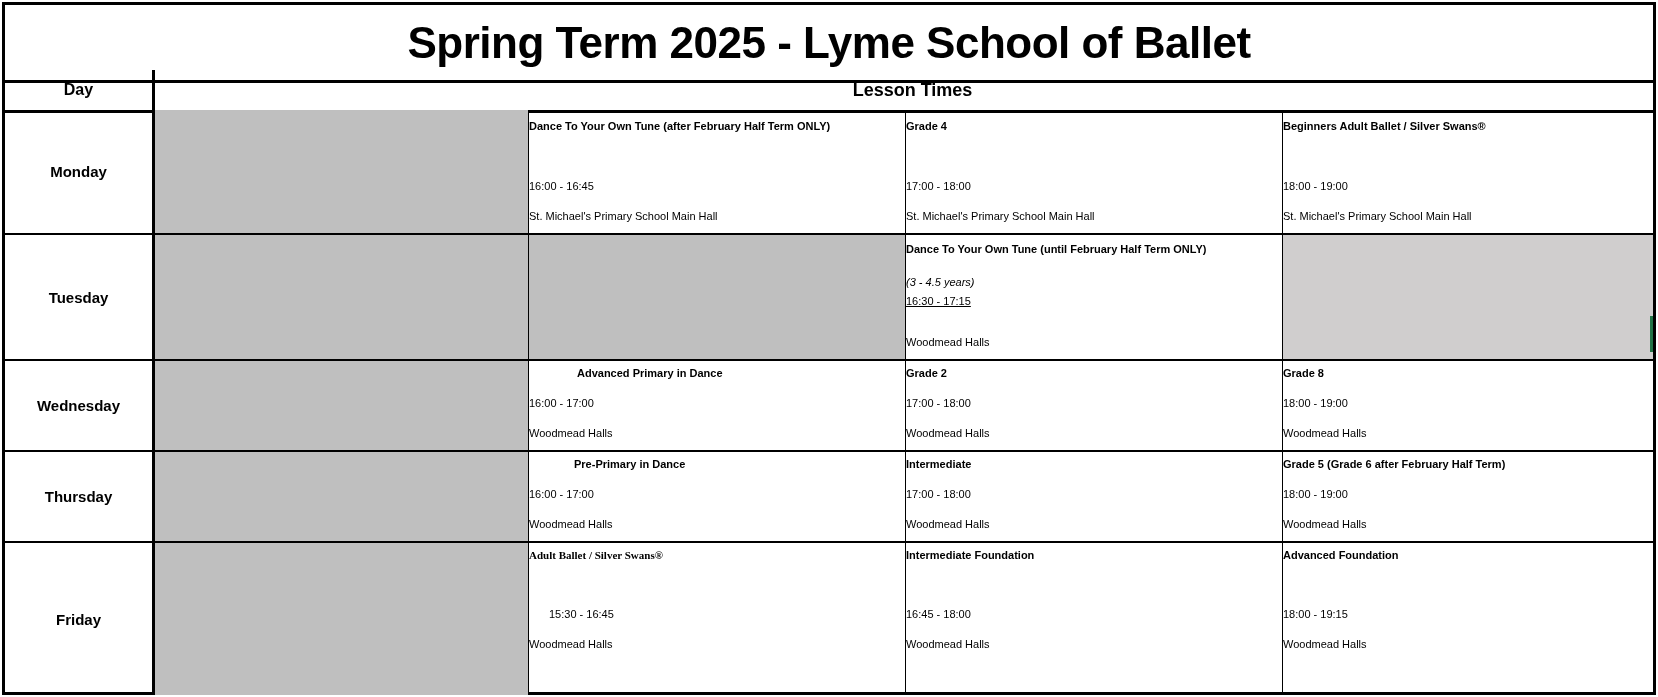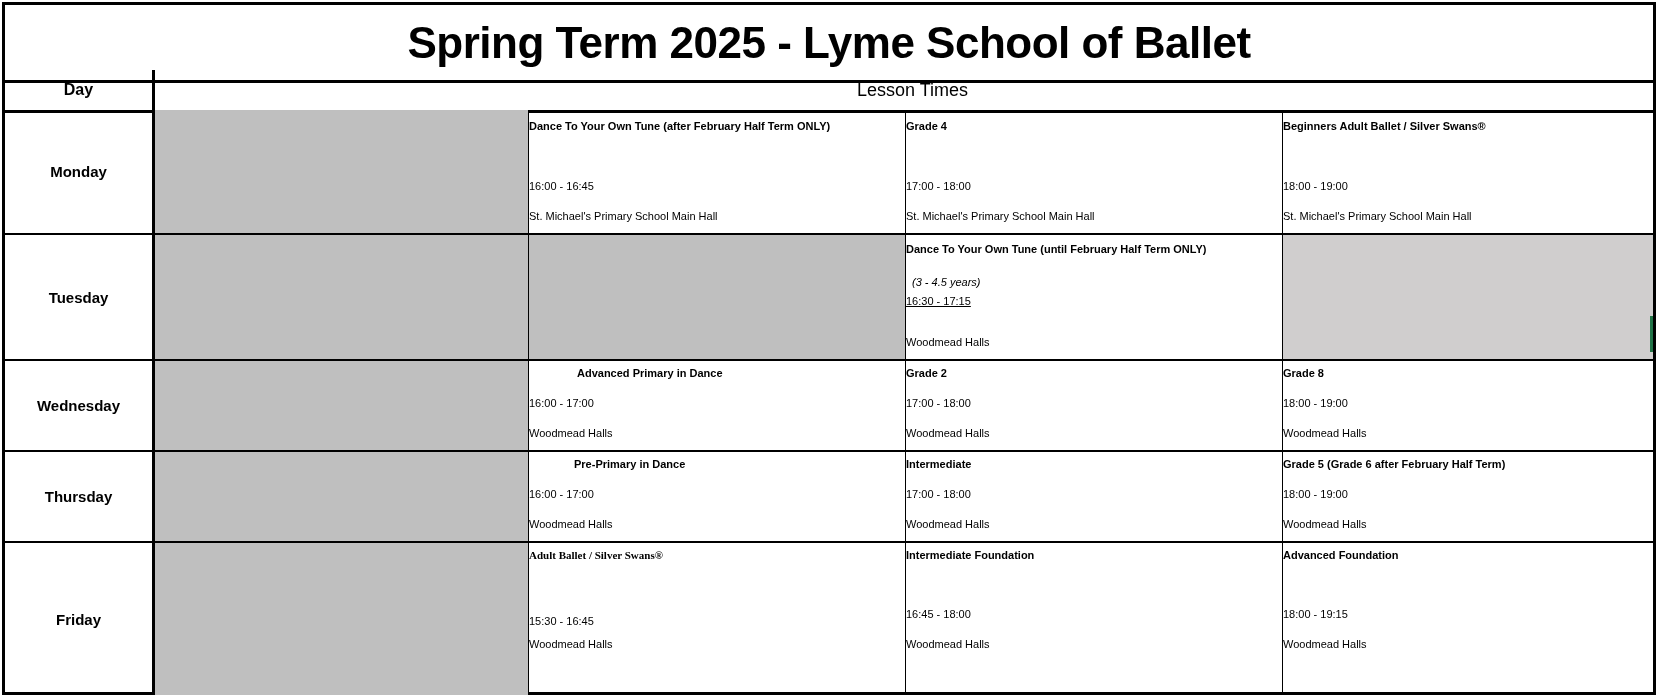--- a/index.html
+++ b/index.html
@@ -12,21 +12,21 @@
                  display: flex; align-items: center; justify-content: center; }
     .title { font-size: 44px; font-weight: bold; letter-spacing: -0.5px; }
     .hdr-row { position: absolute; left: 0; top: 65px; width: 100%; height: 43px;
                border-bottom: 3px solid #000; box-sizing: border-box; }
     .hdr-day { position: absolute; left: 0; top: 0; width: 150px; height: 100%;
                border-right: 3px solid #000; box-sizing: border-box;
                display: flex; align-items: center; justify-content: center;
                font-weight: bold; font-size: 16px; }
     .hdr-times { position: absolute; left: 150px; right: 0; top: 0; height: 100%;
                  display: flex; align-items: center; justify-content: center;
-                 font-weight: normal; font-size: 18px; padding-left: 17px; }
+                 font-weight: bold; font-size: 18px; padding-left: 17px; }
     .row { position: absolute; left: 0; width: 100%; box-sizing: border-box;
            border-bottom: 2px solid #000; }
     .row:last-child { border-bottom: none; }
     .day-cell { position: absolute; left: 0; top: 0; bottom: 0; width: 150px;
                 border-right: 3px solid #000; box-sizing: border-box;
                 display: flex; align-items: center; justify-content: center;
                 font-weight: bold; font-size: 15px; }
     .slot { position: absolute; top: 0; bottom: 0; box-sizing: border-box;
             border-right: 1px solid #000; }
     .slot.s0 { left: 150px; width: 374px; background: #bfbfbf; }
@@ -73,21 +73,21 @@
           <div class="lesson time" style="top: 70px;">18:00 - 19:00</div>
           <div class="lesson venue" style="top: 100px;">St. Michael's Primary School Main Hall</div>
         </div>
       </div>
       <div class="row" style="top: 230px; height: 126px;">
         <div class="day-cell">Tuesday</div>
         <div class="slot s0 empty"></div>
         <div class="slot s1 empty"></div>
         <div class="slot s2">
           <div class="lesson name" style="top: 8px;">Dance To Your Own Tune (until February Half Term ONLY)</div>
-          <div class="lesson age" style="top: 41px; margin-left: 6px;">(3 - 4.5 years)</div>
+          <div class="lesson age" style="top: 41px;">(3 - 4.5 years)</div>
           <div class="lesson time" style="top: 60px; text-decoration: underline;">16:30 - 17:15</div>
           <div class="lesson venue" style="top: 101px;">Woodmead Halls</div>
         </div>
         <div class="slot s3 empty-light">
           <div class="green-mark"></div>
         </div>
       </div>
       <div class="row" style="top: 356px; height: 91px;">
         <div class="day-cell">Wednesday</div>
         <div class="slot s0 empty"></div>
@@ -124,21 +124,21 @@
           <div class="lesson name" style="top: 6px;">Grade 5 (Grade 6 after February Half Term)</div>
           <div class="lesson time" style="top: 36px;">18:00 - 19:00</div>
           <div class="lesson venue" style="top: 66px;">Woodmead Halls</div>
         </div>
       </div>
       <div class="row" style="top: 538px; height: 152px;">
         <div class="day-cell">Friday</div>
         <div class="slot s0 empty"></div>
         <div class="slot s1">
           <div class="lesson name" style="top: 6px; font-family: Liberation Serif, serif;">Adult Ballet / Silver Swans®</div>
-          <div class="lesson time" style="top: 72px;">15:30 - 16:45</div>
+          <div class="lesson time" style="top: 65px; margin-left: 20px;">15:30 - 16:45</div>
           <div class="lesson venue" style="top: 95px;">Woodmead Halls</div>
         </div>
         <div class="slot s2">
           <div class="lesson name" style="top: 6px;">Intermediate Foundation</div>
           <div class="lesson time" style="top: 65px;">16:45 - 18:00</div>
           <div class="lesson venue" style="top: 95px;">Woodmead Halls</div>
         </div>
         <div class="slot s3">
           <div class="lesson name" style="top: 6px;">Advanced Foundation</div>
           <div class="lesson time" style="top: 65px;">18:00 - 19:15</div>

